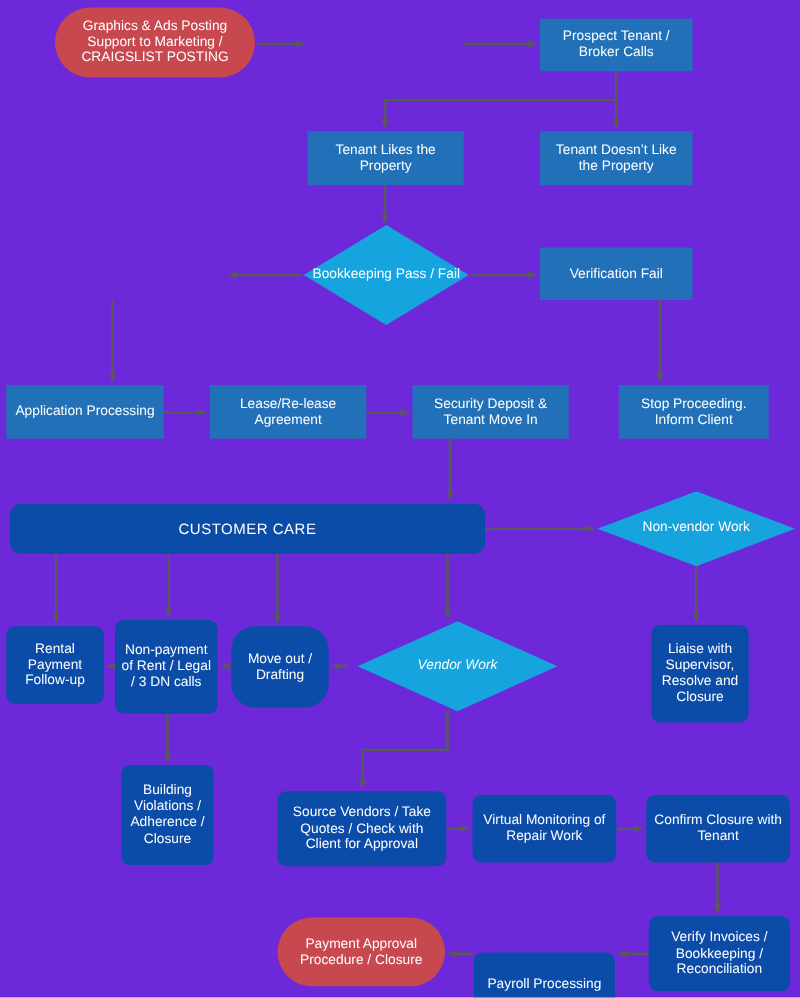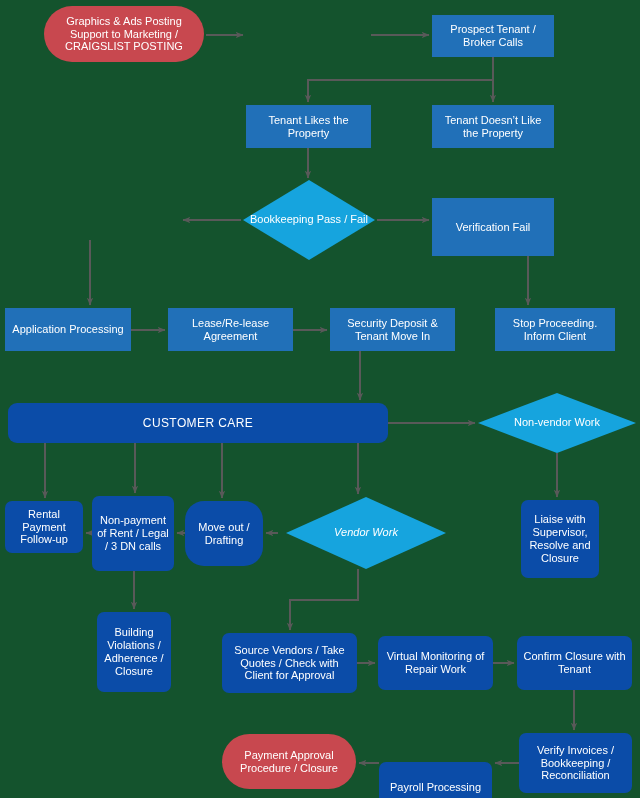--- a/index.html
+++ b/index.html
@@ -1,16 +1,16 @@
 <!DOCTYPE html>
 <html><head>
 <meta charset="utf-8">
 <style>
   html,body{margin:0;padding:0;background:#ffffff;}
-  #stage{position:relative;width:640px;height:798px;background:#14532d;
+  #stage{position:relative;width:640px;height:798px;background:#6d28d9;
          font-family:"Liberation Sans","DejaVu Sans",sans-serif;overflow:hidden;}
   svg#wires{position:absolute;left:0;top:0;width:640px;height:798px;pointer-events:none;}
   .node{position:absolute;display:flex;align-items:center;justify-content:center;
         text-align:center;color:#ffffff;box-sizing:border-box;line-height:1.18;
         padding:2px 4px;z-index:2;}
   .rect{background:#2170b8;font-size:11px;}
   .deep{background:#0b4ca8;border-radius:7px;font-size:11px;}
   .bar{background:#0b4ca8;border-radius:9px;font-size:12px;letter-spacing:.4px;}
   .pill{background:#c8484f;border-radius:100px;font-size:11px;}
   .diamond-wrap{position:absolute;z-index:2;}
@@ -79,21 +79,21 @@
   <div class="node rect" style="left:432px;top:105px;width:122px;height:43px;">
     <span>Tenant Doesn’t Like the Property</span>
   </div>
 
   <div class="diamond-wrap" style="left:243px;top:180px;width:132px;height:80px;">
     <div class="dshape"></div>
     <div class="dlabel">Bookkeeping Pass / Fail</div>
   </div>
 
 
-  <div class="node rect" style="left:432px;top:198px;width:122px;height:58px;">
+  <div class="node rect" style="left:432px;top:198px;width:122px;height:42px;">
     <span>Verification Fail</span>
   </div>
 
   <div class="node rect" style="left:5px;top:308px;width:126px;height:43px;">
     <span>Application Processing</span>
   </div>
 
   <div class="node rect" style="left:168px;top:308px;width:125px;height:43px;">
     <span>Lease/Re-lease Agreement</span>
   </div>
@@ -108,21 +108,21 @@
 
   <div class="node bar" style="left:8px;top:403px;width:380px;height:40px;">
     <span>CUSTOMER CARE</span>
   </div>
 
   <div class="diamond-wrap" style="left:478px;top:393px;width:158px;height:60px;">
     <div class="dshape"></div>
     <div class="dlabel">Non-vendor Work</div>
   </div>
 
-  <div class="node deep" style="left:5px;top:501px;width:78px;height:52px;">
+  <div class="node deep" style="left:5px;top:501px;width:78px;height:62px;">
     <span>Rental Payment Follow-up</span>
   </div>
 
   <div class="node deep" style="left:92px;top:496px;width:82px;height:75px;">
     <span>Non-payment of Rent / Legal / 3 DN calls</span>
   </div>
 
   <div class="node deep" style="left:185px;top:501px;width:78px;height:65px;border-radius:19px;">
     <span>Move out / Drafting</span>
   </div>

